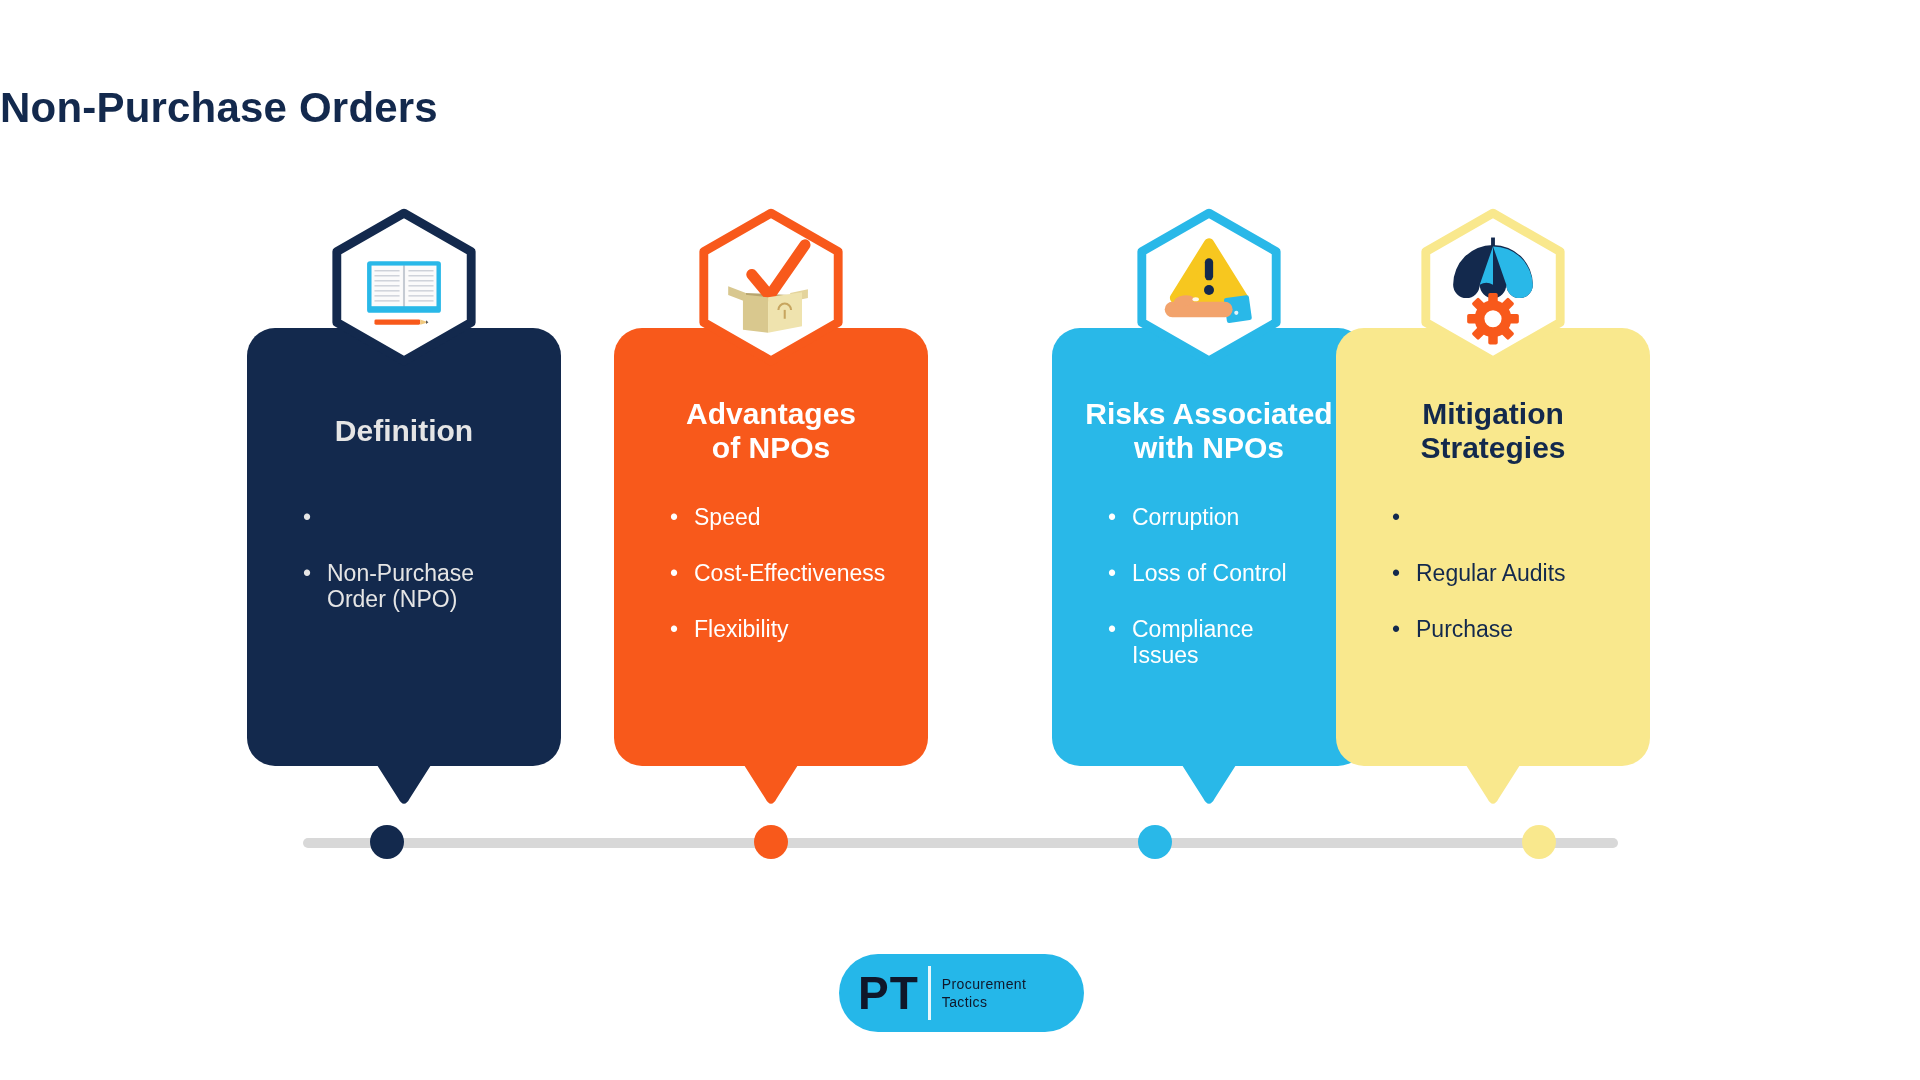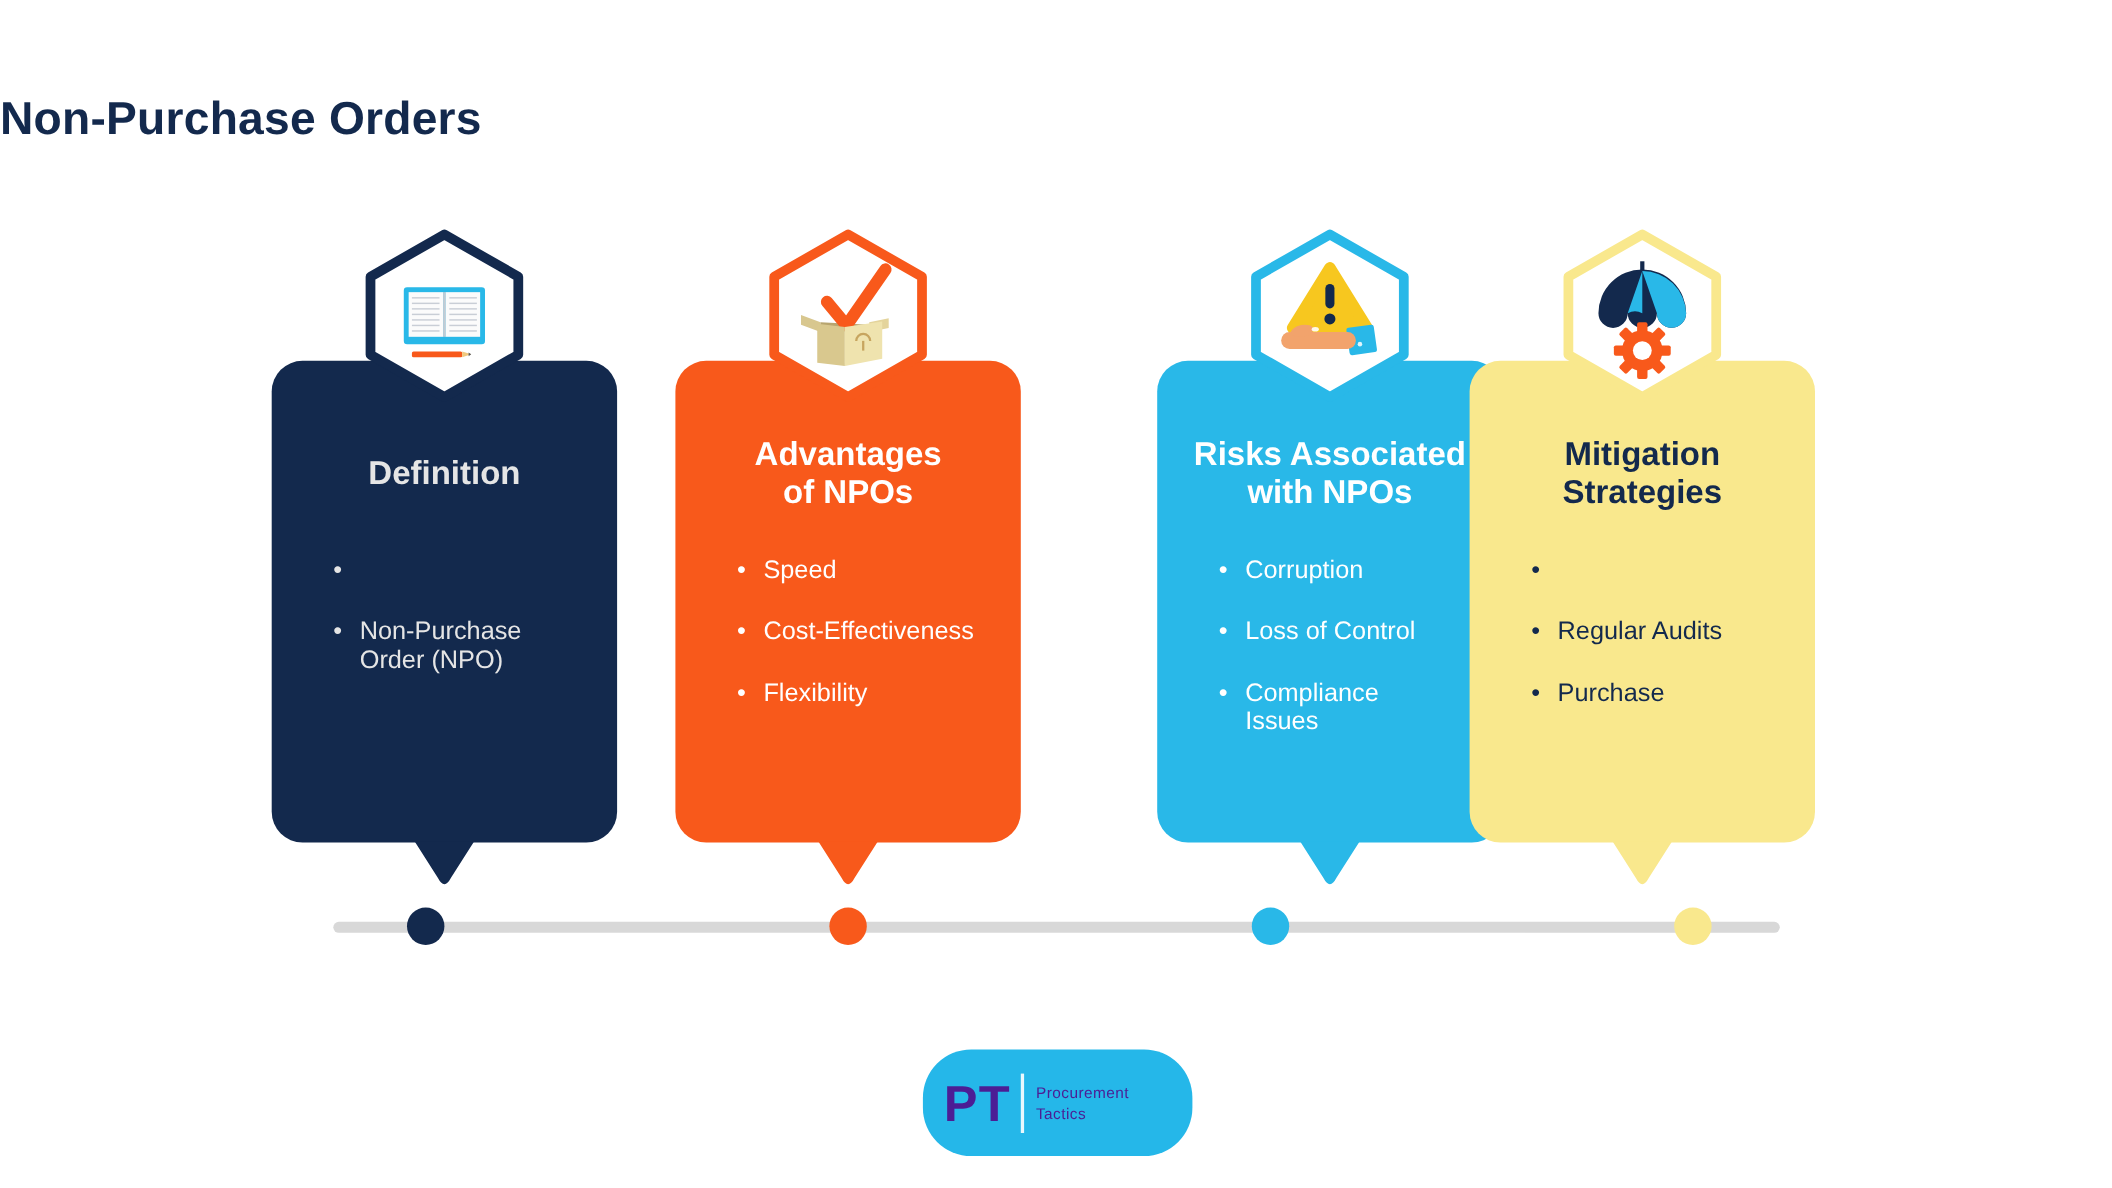--- a/index.html
+++ b/index.html
@@ -53,22 +53,22 @@
   .c3 .tail path{fill:var(--yellow);}
 
   .tl-line{position:absolute;left:303px;top:838px;width:1315px;height:10px;
     border-radius:5px;background:var(--timeline-gray);}
   .tl-dot{position:absolute;top:825px;width:34px;height:34px;border-radius:50%;}
   .tl-dot.d0{left:370px;background:var(--navy);}
   .tl-dot.d1{left:754px;background:var(--orange);}
   .tl-dot.d2{left:1138px;background:var(--cyan);}
   .tl-dot.d3{left:1522px;background:var(--yellow);}
 
-  .logo{position:absolute;left:839px;top:954px;width:245px;height:97px;
-    border-radius:44px;background:var(--logo-cyan);color:#4c1d95;
+  .logo{position:absolute;left:839px;top:954px;width:245px;height:78px;
+    border-radius:44px;background:var(--logo-cyan);color:#0f172a;
     display:flex;align-items:center;padding-left:19px;}
   .logo-abbr{font-size:46px;font-weight:700;letter-spacing:1px;}
   .logo-div{width:3px;height:54px;background:rgba(255,255,255,.9);margin:0 11px 0 9px;}
   .logo-name{font-size:14px;line-height:1.3;letter-spacing:.4px;font-weight:400;}
 
   
   .f-cyan{fill:var(--cyan);} .f-navy{fill:var(--navy);} .f-orange{fill:var(--orange);}
   .s-orange{stroke:var(--orange);fill:none;stroke-linecap:round;stroke-linejoin:round;}
   .page-line{stroke:#C9CED6;stroke-width:.9;}
 </style>

